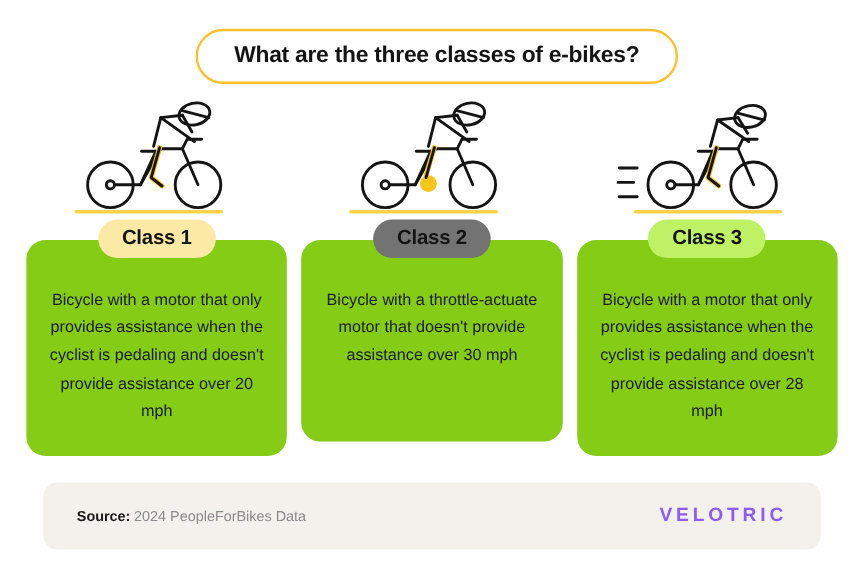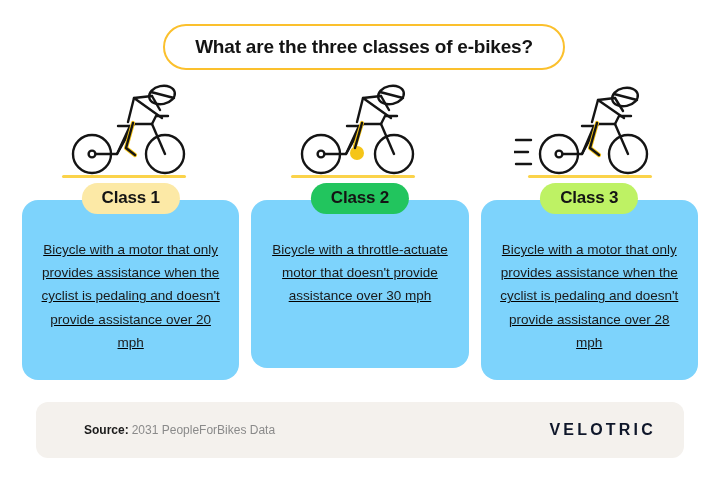--- a/index.html
+++ b/index.html
@@ -76,26 +76,25 @@
     display: block;
   }
 
   
   .card-wrap {
     position: relative;
     width: 100%;
     margin-top: 18px;
   }
   .card {
-    background: #7dd3fc;
+    background: #84cc16;
     border-radius: 16px;
     padding: 38px 16px 26px 16px;
     box-sizing: border-box;
     min-height: 168px;
-    text-decoration: underline;
   }
   .badge {
     position: absolute;
     top: -17px;
     left: 50%;
     transform: translateX(-50%);
     border-radius: 999px;
     padding: 6px 20px 7px 20px;
     white-space: nowrap;
     z-index: 3;
@@ -131,26 +130,25 @@
     box-sizing: border-box;
   }
   .source {
     font-size: 12px;
     color: #8a8a8a;
   }
   .source-label {
     font-weight: bold;
     color: #1a1a1a;
     margin-right: 3px;
-    margin-left: 20px;
   }
   .logo {
     font-size: 16px;
     font-weight: bold;
-    color: #0f172a;
+    color: #8b5cf6;
     letter-spacing: 3.2px;
   }
 </style>
 </head>
 <body>
 
 <div class="infographic">
 
   <div class="title-wrap">
     <div class="title-pill">
@@ -219,21 +217,21 @@
           <circle cx="72" cy="75" r="7" fill="#f5c518"></circle>
           <g fill="none" stroke="#141414" stroke-width="2.4" stroke-linecap="round" stroke-linejoin="round">
             <path d="M77 45 L70 70"></path>
             <ellipse cx="106" cy="17" rx="13" ry="9" transform="rotate(-12 106 17)"></ellipse>
             <path d="M95 14 L118 20"></path>
           </g>
           <rect x="6" y="97" width="124" height="3" rx="1.5" fill="#fbd34a"></rect>
         </svg>
       </div>
       <div class="card-wrap">
-        <div class="badge" style="background:#22c55e">
+        <div class="badge" style="background:#737373">
           <span class="badge-label">Class 2</span>
         </div>
         <div class="card">
           <p class="card-text">Bicycle with a throttle-actuate motor that doesn't provide assistance over 30 mph</p>
         </div>
       </div>
     </div>
 
     <div class="column">
       <div class="bike-area">
@@ -274,18 +272,18 @@
         <div class="card">
           <p class="card-text">Bicycle with a motor that only provides assistance when the cyclist is pedaling and doesn't provide assistance over 28 mph</p>
         </div>
       </div>
     </div>
 
   </div>
 
   <div class="footer">
     <div class="source">
-      <span class="source-label">Source:</span><span>2031 PeopleForBikes Data</span>
+      <span class="source-label">Source:</span><span>2024 PeopleForBikes Data</span>
     </div>
     <div class="logo">VELOTRIC</div>
   </div>
 
 </div>
 
 </body></html>

